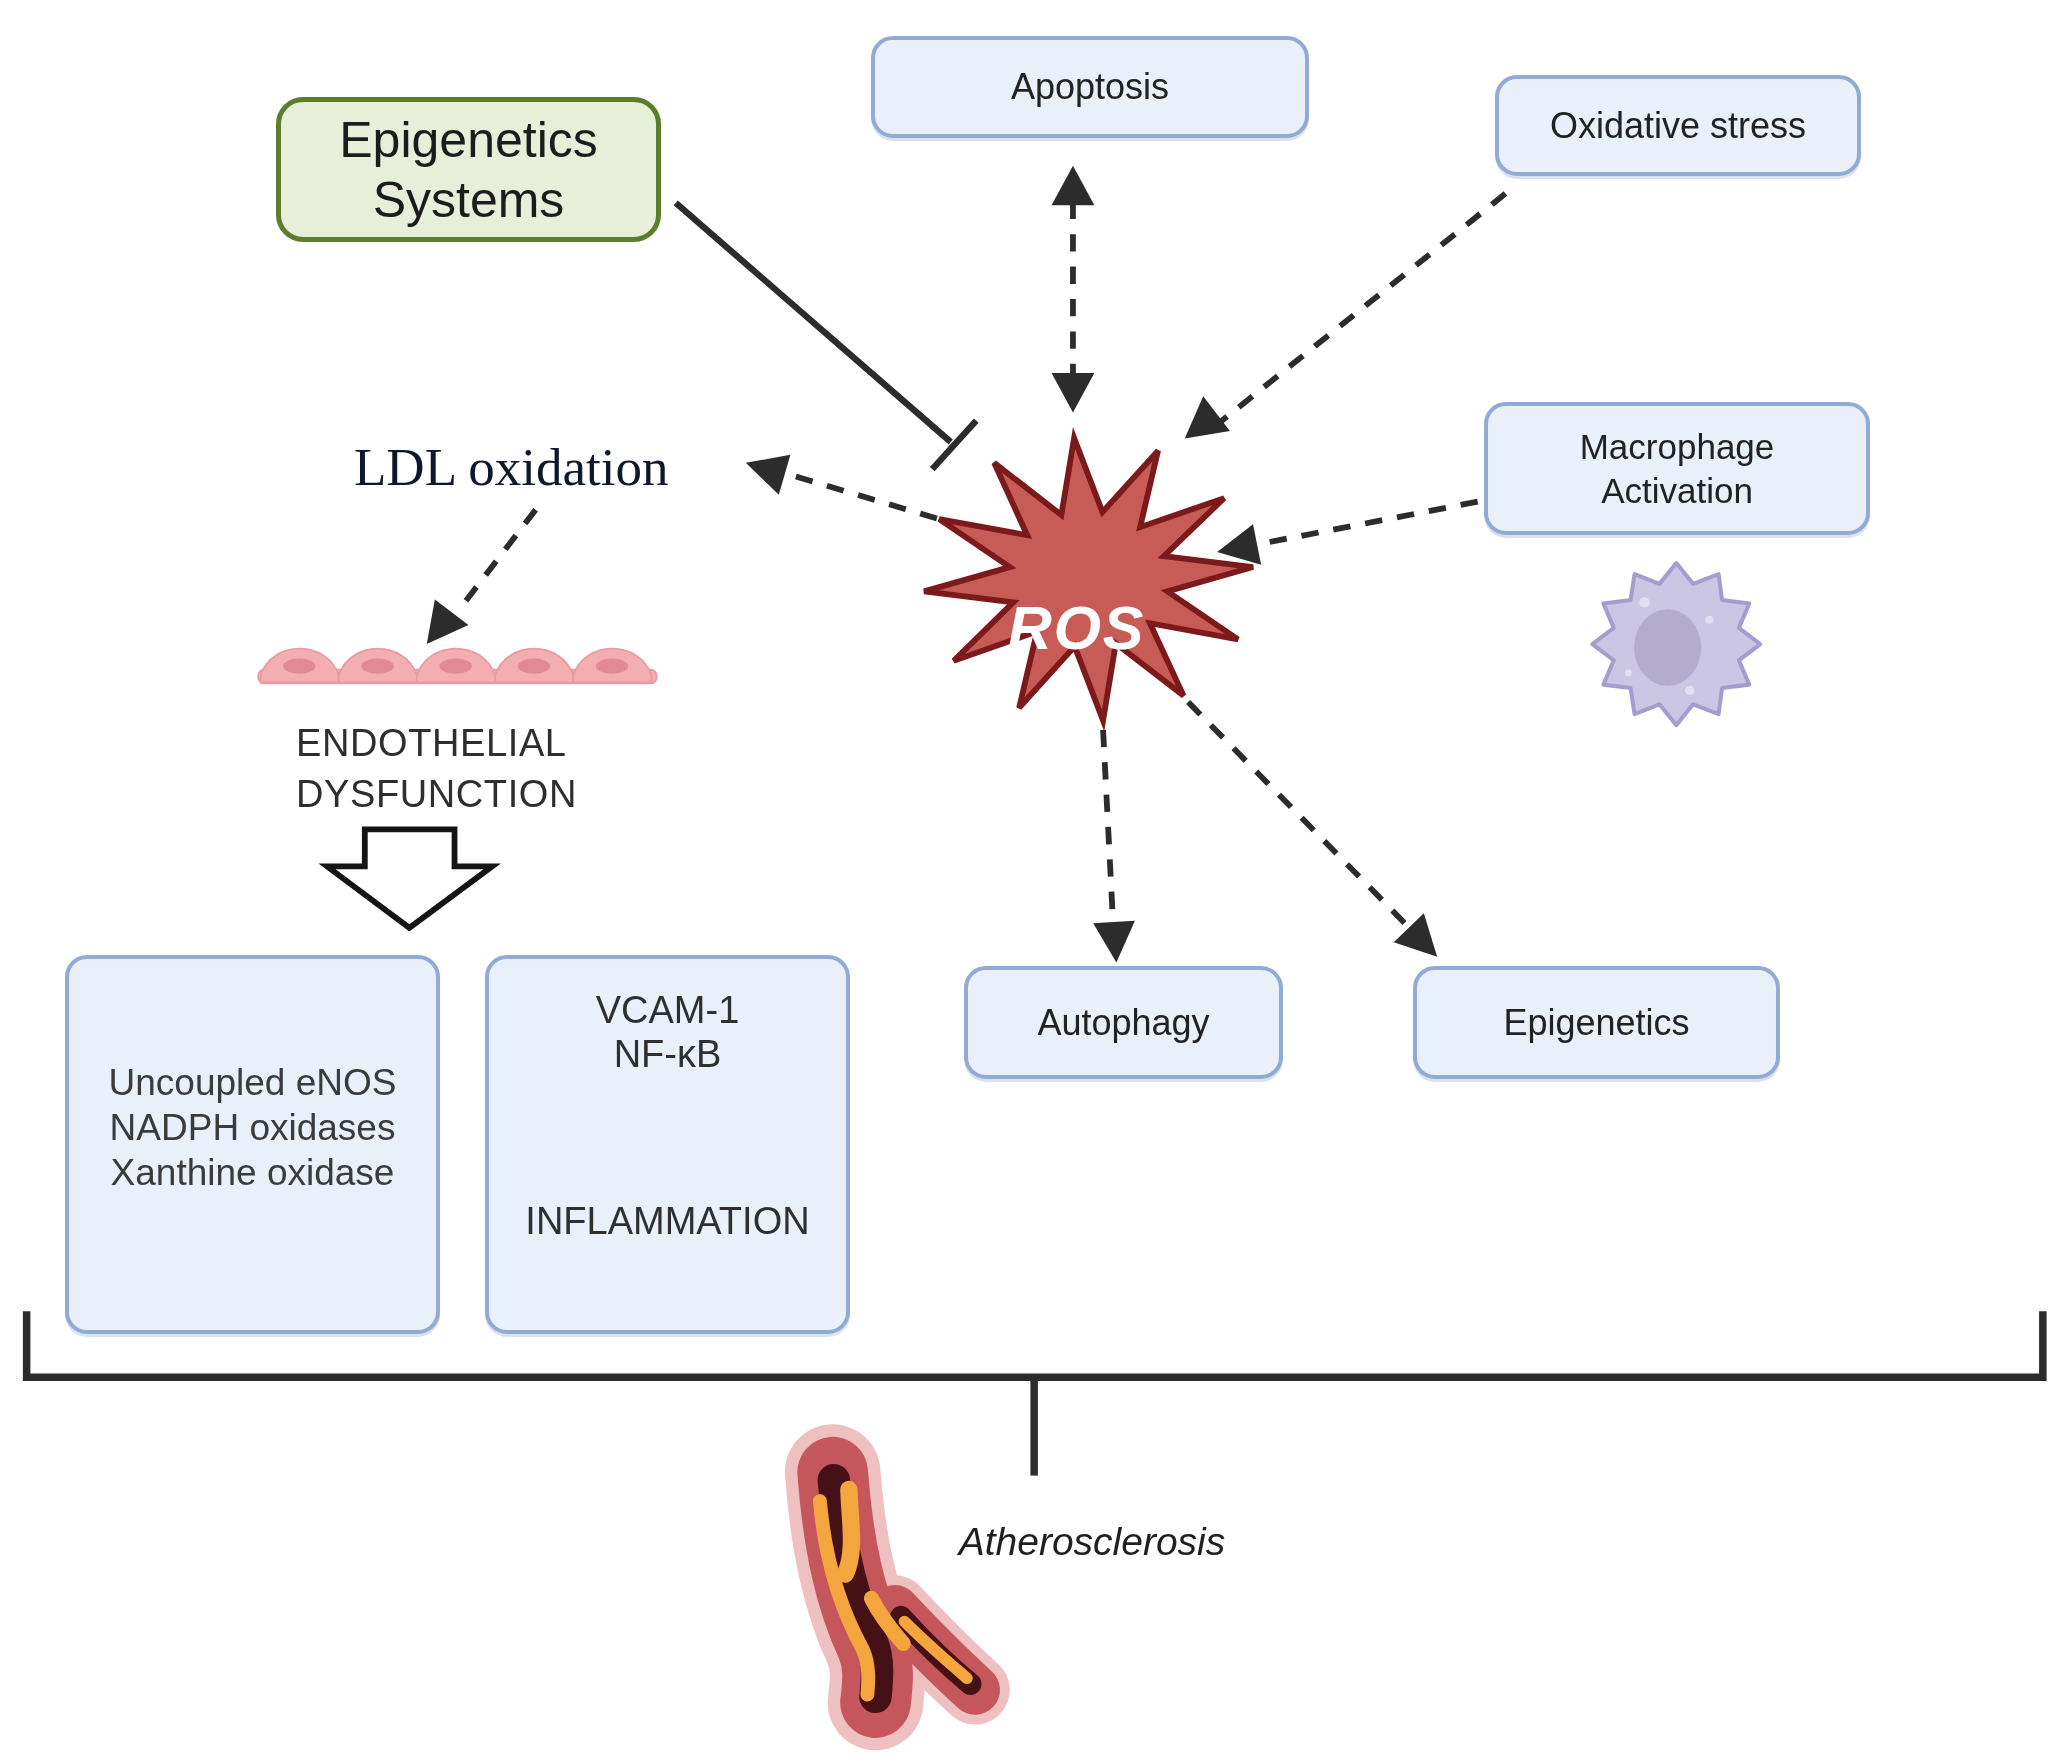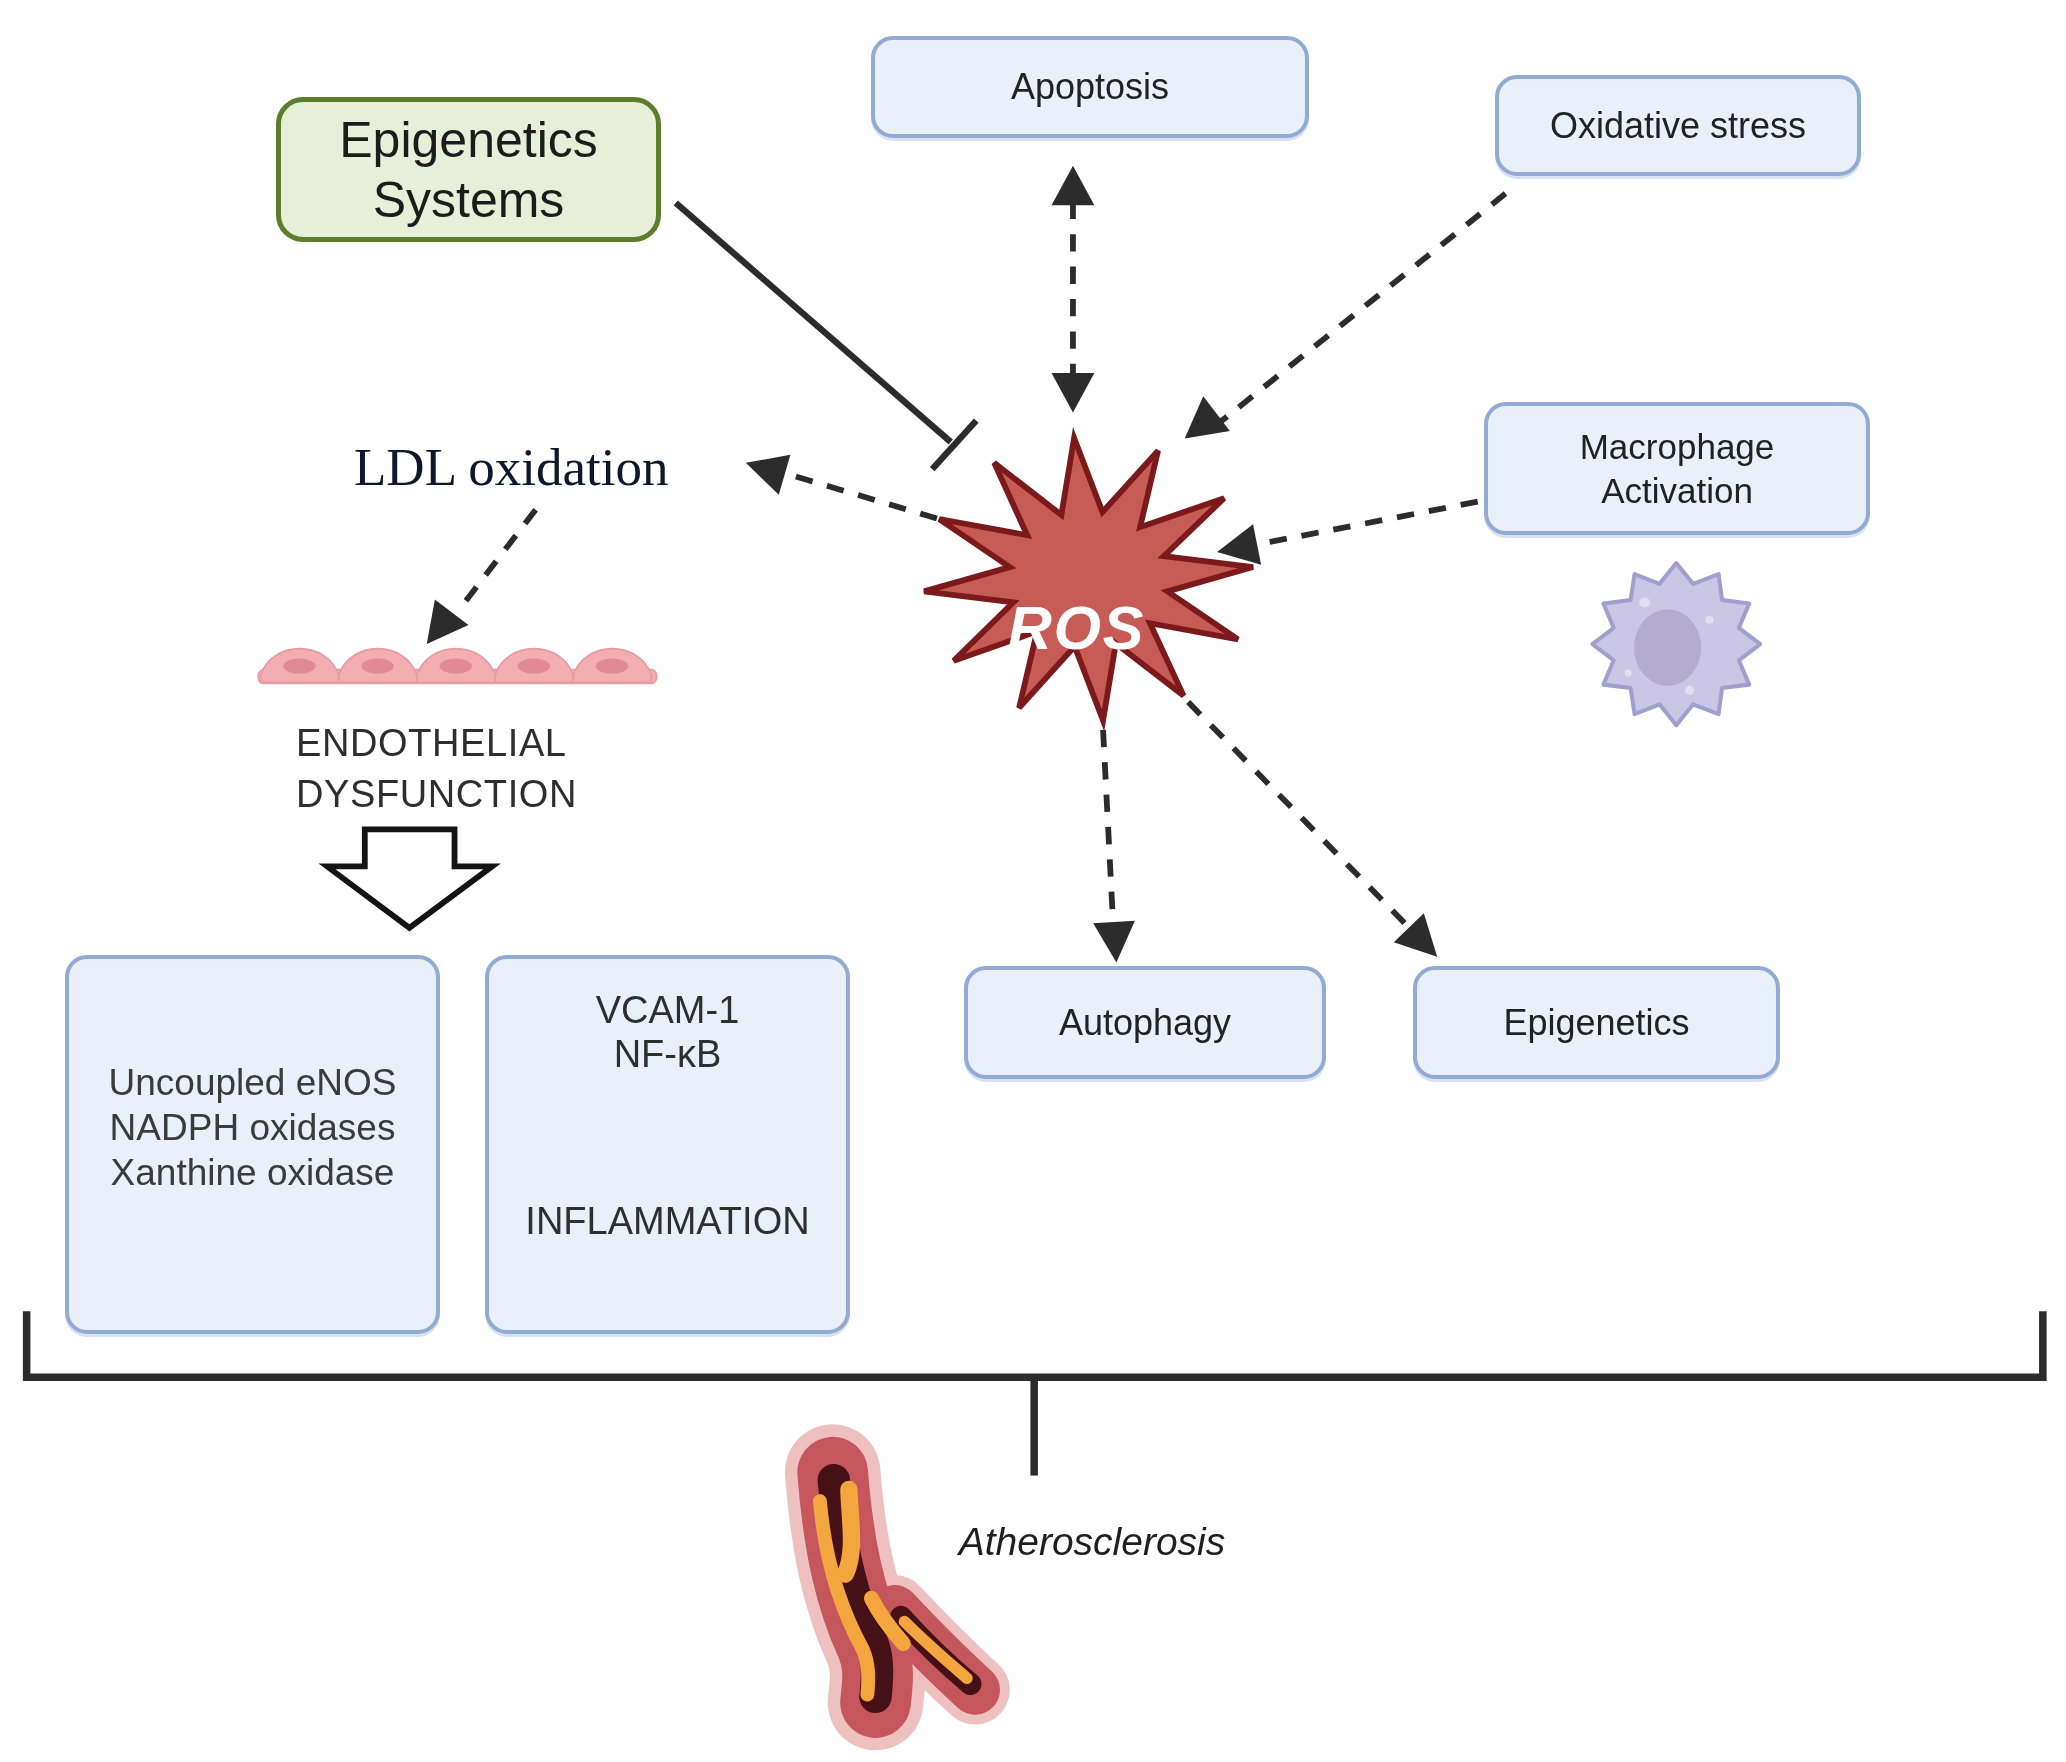--- a/index.html
+++ b/index.html
@@ -157,21 +157,21 @@
 
   <div class="box blue t-top" style="left:1495px;top:75px;width:366px;height:101px">
     <div>Oxidative stress</div>
   </div>
 
   <div class="box blue t-macro" style="left:1484px;top:402px;width:386px;height:133px">
     <div>Macrophage</div>
     <div>Activation</div>
   </div>
 
-  <div class="box blue t-bottom" style="left:964px;top:966px;width:362px;height:113px">
+  <div class="box blue t-bottom" style="left:964px;top:966px;width:319px;height:113px">
     <div>Autophagy</div>
   </div>
 
   <div class="box blue t-bottom" style="left:1413px;top:966px;width:367px;height:113px">
     <div>Epigenetics</div>
   </div>
 
   <div class="box blue t-enzymes" style="left:65px;top:955px;width:375px;height:379px">
     <div>Uncoupled eNOS</div>
     <div>NADPH oxidases</div>

